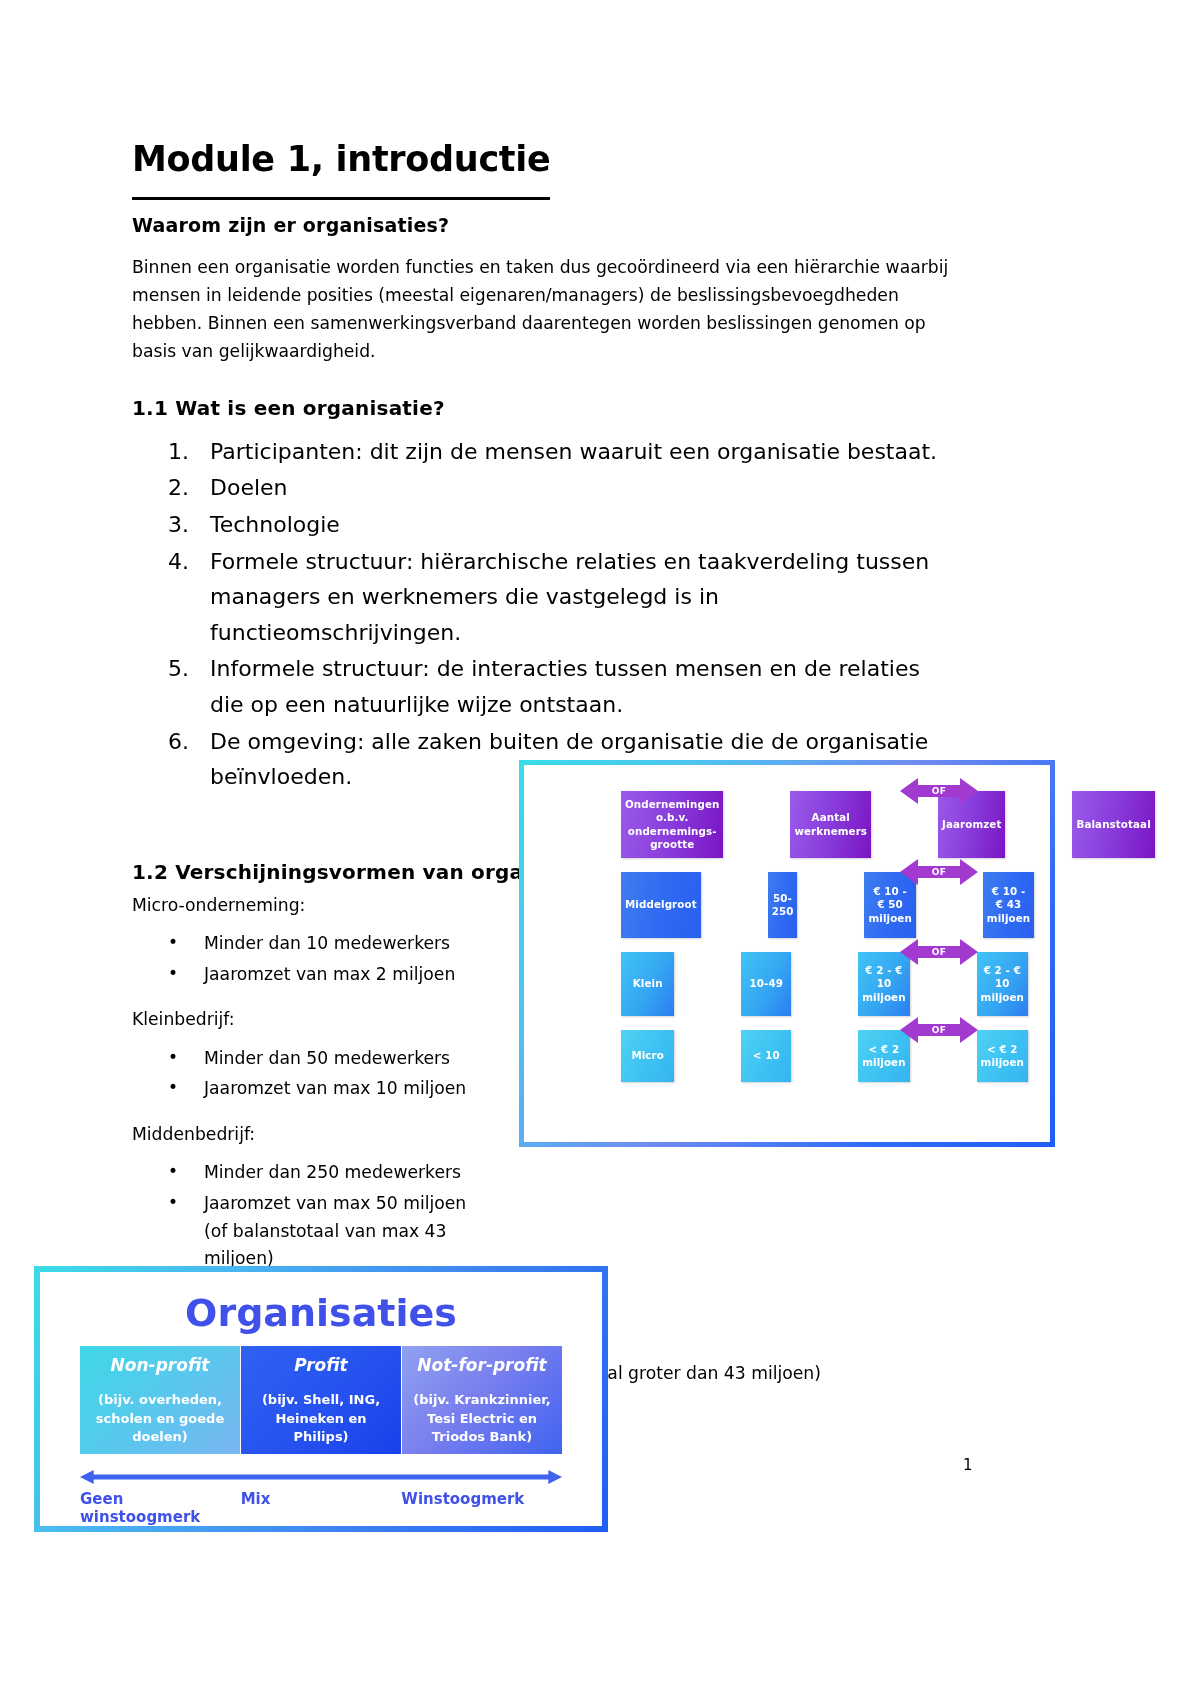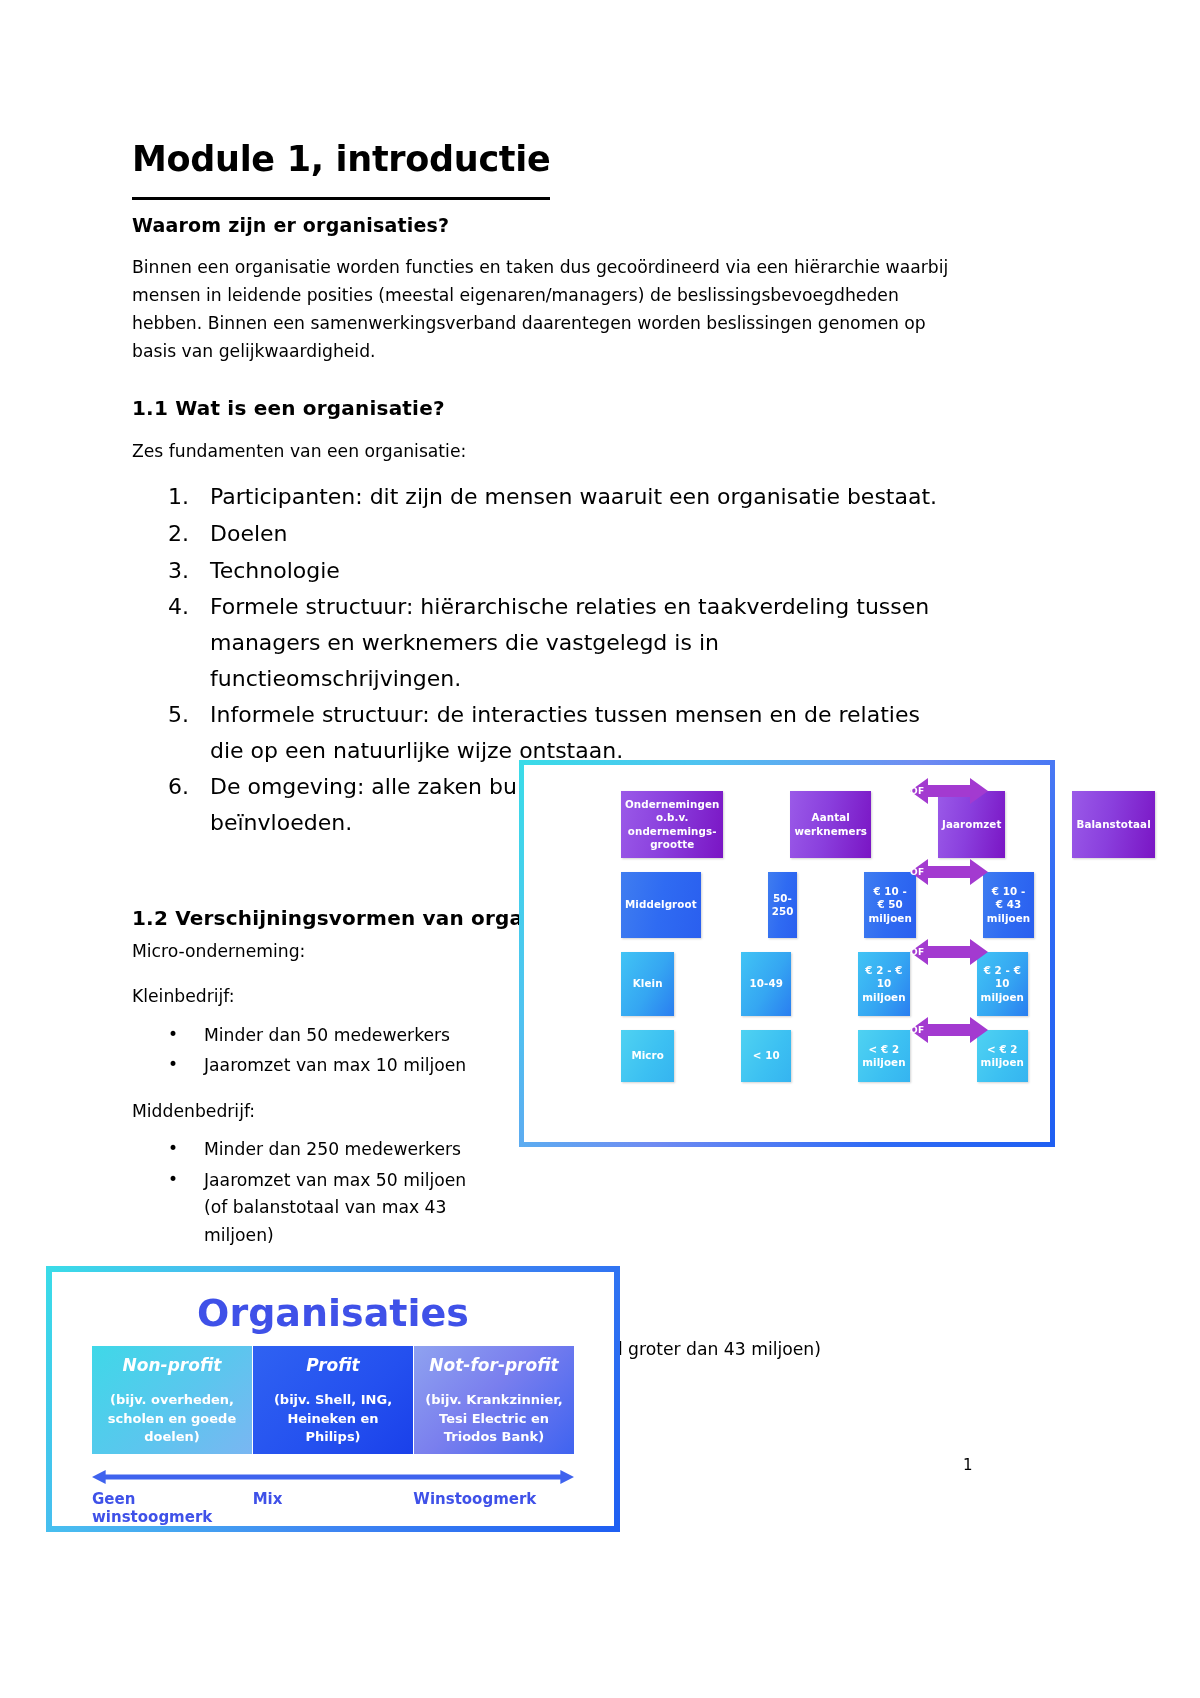--- a/index.html
+++ b/index.html
@@ -164,40 +164,41 @@
   .m-row.r1 .m-cell { background: linear-gradient(100deg, #9a5ae8 0%, #8a3fdd 45%, #7a15c4 100%); }
   .m-row.r2 .m-cell { background: linear-gradient(100deg, #3f7df0 0%, #2f6bf2 50%, #2a5fef 100%); }
   .m-row.r3 .m-cell { background: linear-gradient(120deg, #41c4f5 0%, #35a6f2 55%, #2a7ef0 100%); }
   .m-row.r4 .m-cell { background: linear-gradient(120deg, #4fd2f2 0%, #3cc0f2 60%, #35b4f0 100%); }
 
   
   .of-arrow {
     position: absolute;
     width: 78px;
     height: 28px;
-    left: 336px;
+    left: 326px;
     top: -14px;
     z-index: 4;
     display: flex;
     align-items: center;
+    justify-content: center;
   }
   .of-arrow svg { position: absolute; inset: 0; width: 78px; height: 28px; }
   .of-arrow .of-text {
     position: relative;
     color: #ffffff;
     font-size: 9px;
     font-weight: bold;
     letter-spacing: 0.3px;
     z-index: 2;
   }
 
   
   .org-figure {
     position: absolute;
-    left: 46px;
+    left: 34px;
     top: 1266px;
     width: 574px;
     height: 266px;
     background: #ffffff;
     box-sizing: border-box;
     border: 6px solid transparent;
     border-image: linear-gradient(120deg, #3adbe8 0%, #49b9f0 25%, #3f86f2 60%, #1f5ff2 100%) 1;
     padding-left: 32px;
   }
   .org-inner {
@@ -280,39 +281,42 @@
     <h1 class="doc-title">Module 1, introductie</h1>
 
     <h2 class="sub-head">Waarom zijn er organisaties?</h2>
 
     <p class="body-text">Binnen een organisatie worden functies en taken dus gecoördineerd via een hiërarchie waarbij mensen in leidende posities (meestal eigenaren/managers) de beslissingsbevoegdheden hebben. Binnen een samenwerkingsverband daarentegen worden beslissingen genomen op basis van gelijkwaardigheid.</p>
 
     <div class="spacer-md"></div>
 
     <h2 class="sec-head">1.1 Wat is een organisatie?</h2>
 
-    <p class="body-text">Zes fundamenten van een organisatie:</p>
 
     <ol class="num-list">
       <li>Participanten: dit zijn de mensen waaruit een organisatie bestaat.</li>
       <li>Doelen</li>
       <li>Technologie</li>
       <li>Formele structuur: hiërarchische relaties en taakverdeling tussen managers en werknemers die vastgelegd is in functieomschrijvingen.</li>
       <li>Informele structuur: de interacties tussen mensen en de relaties die op een natuurlijke wijze ontstaan.</li>
       <li>De omgeving: alle zaken buiten de organisatie die de organisatie beïnvloeden.</li>
     </ol>
 
     <div class="spacer-lg"></div>
 
     <h2 class="sec-head">1.2 Verschijningsvormen van organisaties</h2>
 
     <div class="col-left">
 
       <div class="grp-block">
         <p class="grp-label">Micro-onderneming:</p>
+        <ul class="bullets">
+          <li>Minder dan 10 medewerkers</li>
+          <li>Jaaromzet van max 2 miljoen</li>
+        </ul>
       </div>
 
       <div class="grp-block">
         <p class="grp-label">Kleinbedrijf:</p>
         <ul class="bullets">
           <li>Minder dan 50 medewerkers</li>
           <li>Jaaromzet van max 10 miljoen</li>
         </ul>
       </div>
 

